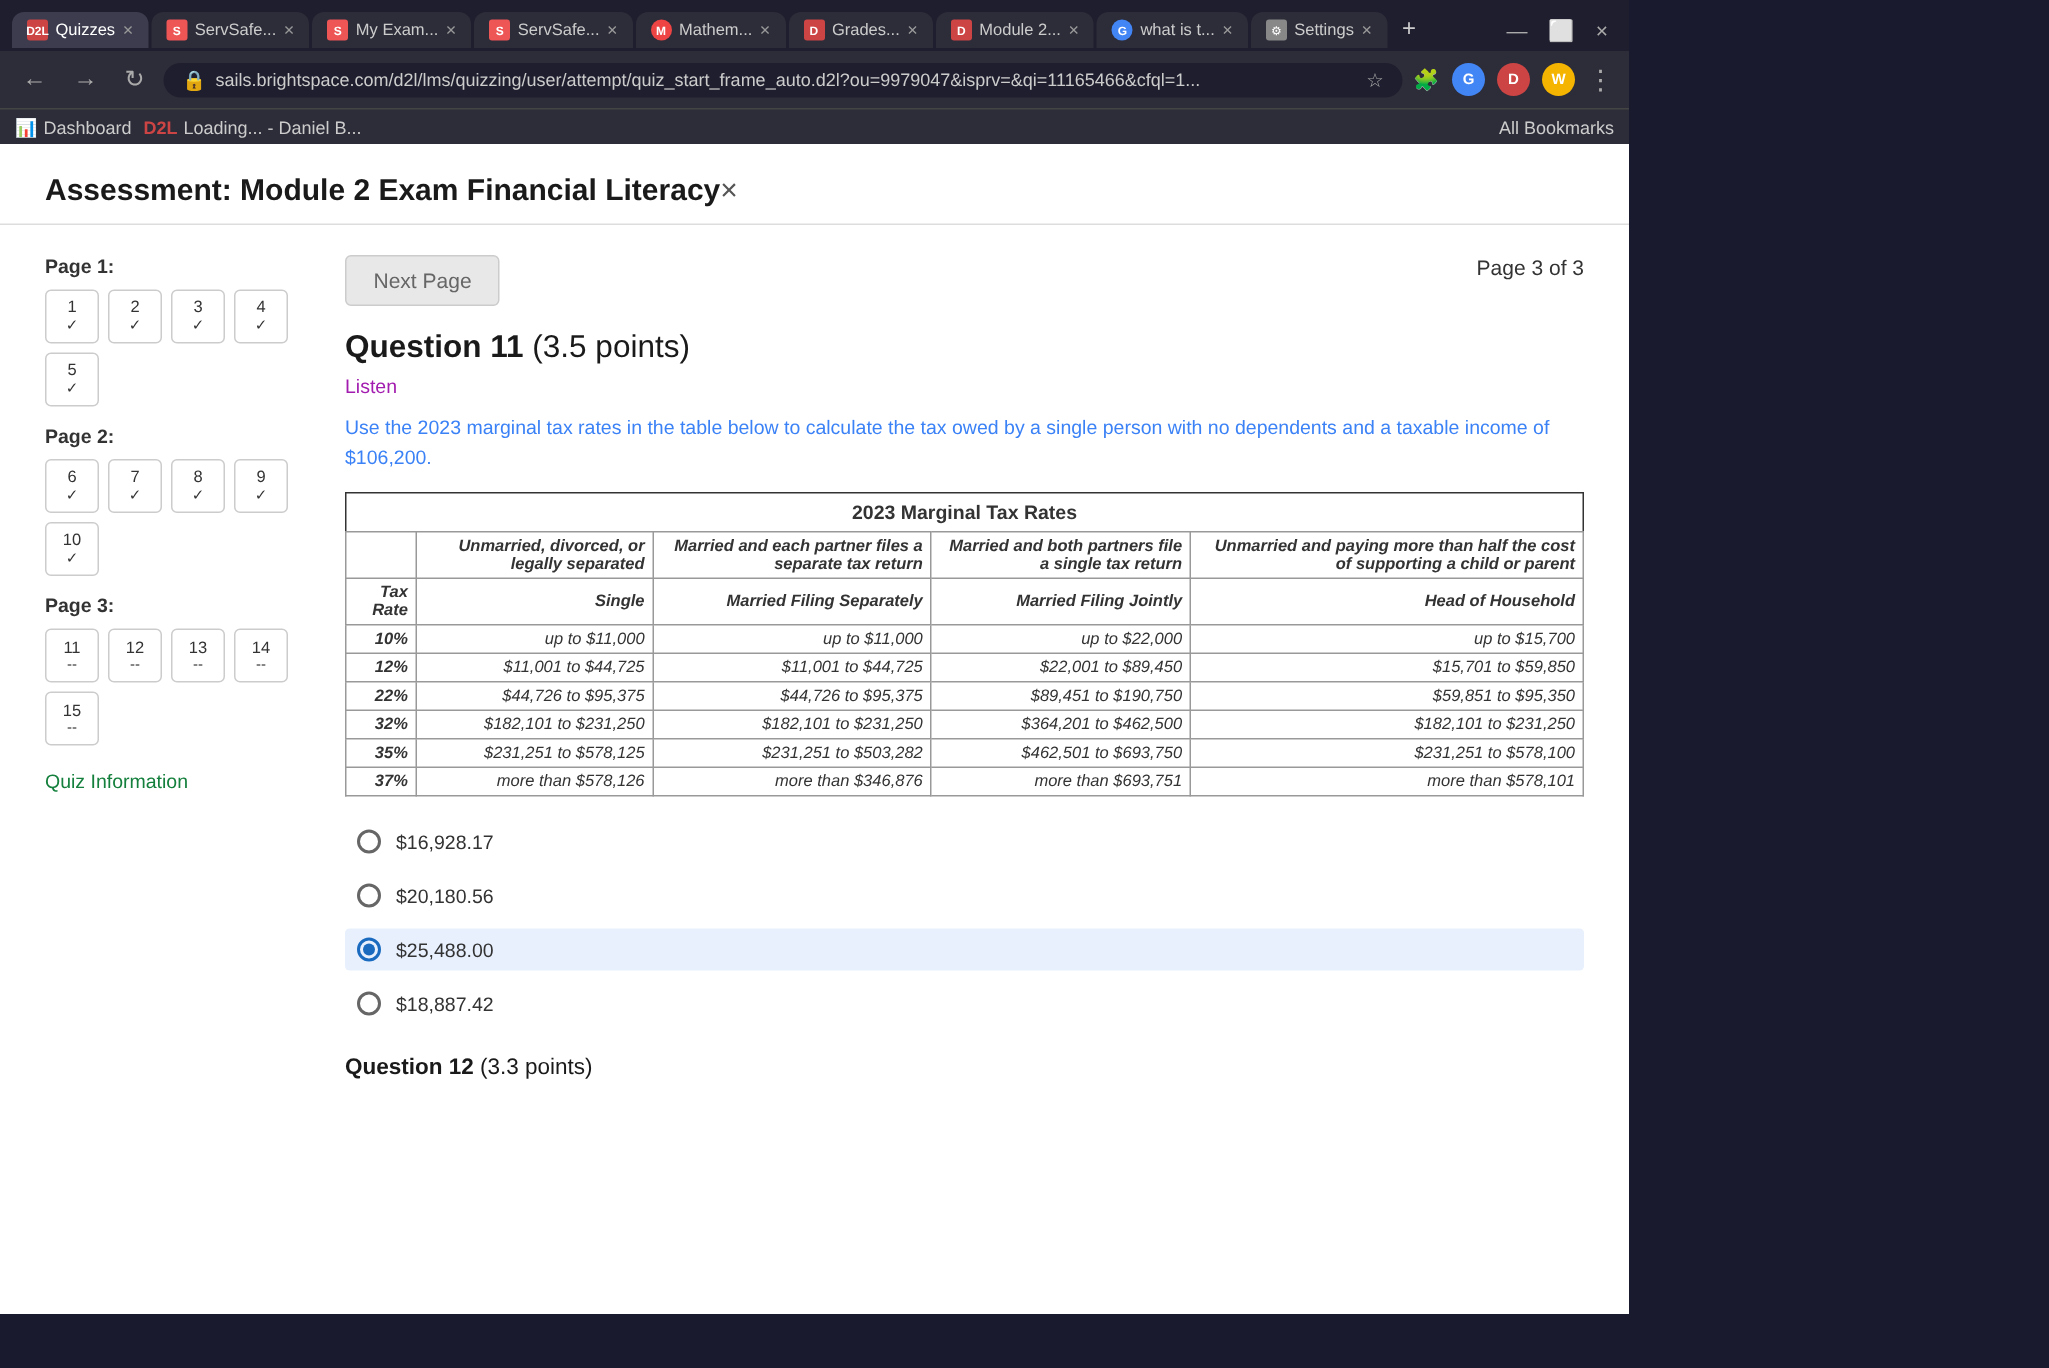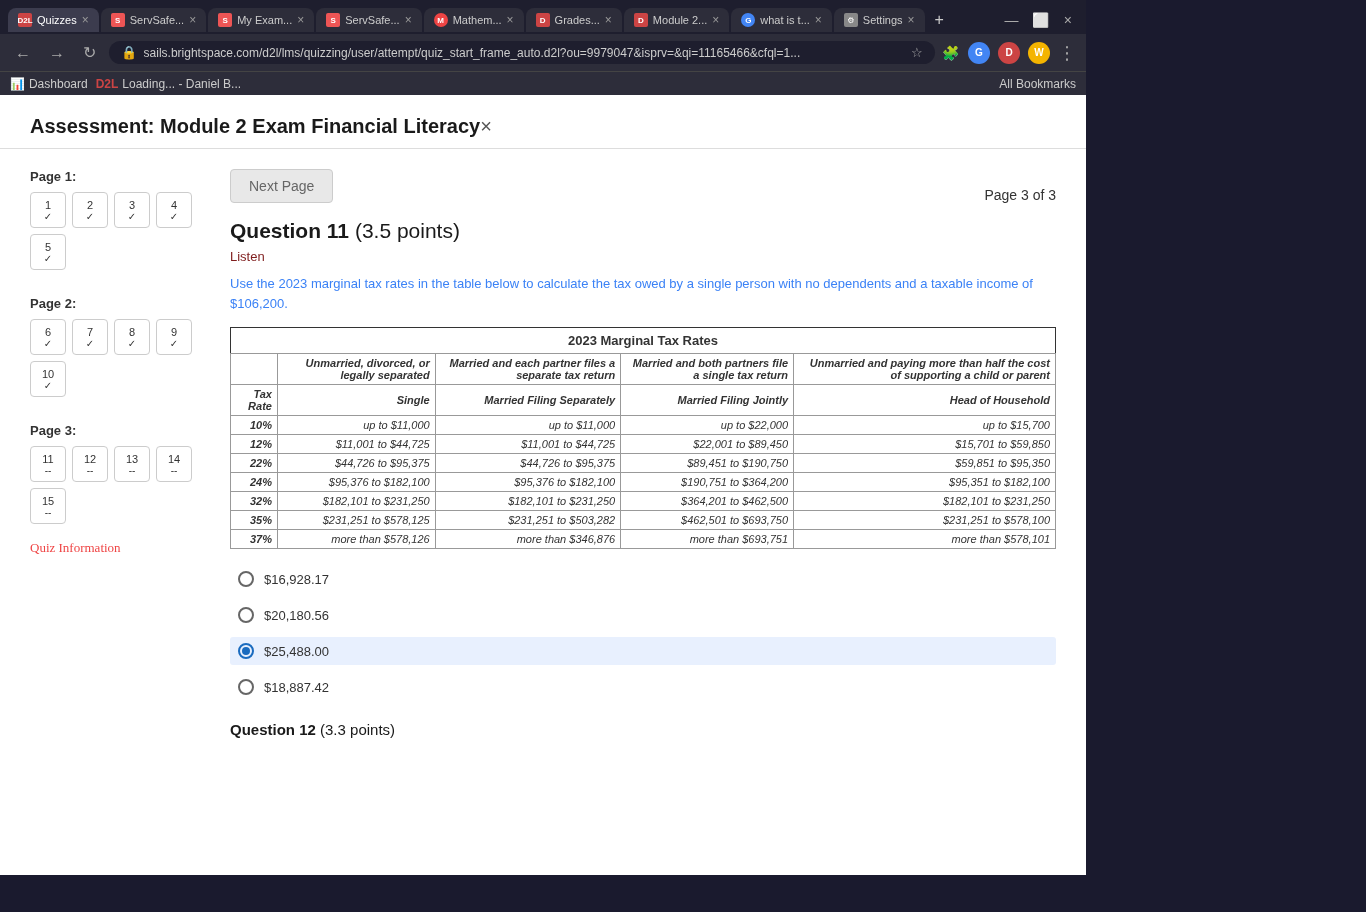--- a/index.html
+++ b/index.html
@@ -30,40 +30,40 @@
     .page-content { background: #fff; min-height: 780px; position: relative; }
 
     .assessment-header { padding: 20px 30px 10px; display: flex; justify-content: flex-start; align-items: center; border-bottom: 1px solid #ddd; }
     .assessment-title { font-size: 20px; font-weight: bold; color: #1a1a1a; }
     .close-btn { font-size: 20px; color: #555; cursor: pointer; }
 
     .assessment-body { display: flex; padding: 20px 30px; gap: 20px; }
 
     
     .sidebar { width: 180px; flex-shrink: 0; }
-    .page-section-label { font-size: 13px; font-weight: bold; color: #333; margin-bottom: 8px; margin-top: 26px; }
+    .page-section-label { font-size: 13px; font-weight: bold; color: #333; margin-bottom: 8px; margin-top: 12px; }
     .page-section-label:first-child { margin-top: 0; }
     .question-grid { display: flex; gap: 6px; flex-wrap: wrap; margin-bottom: 8px; }
     .q-cell { width: 36px; height: 36px; border: 1px solid #ccc; border-radius: 4px; display: flex; flex-direction: column; align-items: center; justify-content: center; font-size: 12px; cursor: pointer; }
     .q-cell-num { font-size: 11px; color: #333; }
     .q-cell-check { font-size: 10px; color: #333; }
     .q-cell-dash { font-size: 10px; color: #333; }
 
-    .quiz-info-link { color: #ef4444; font-size: 13px; cursor: pointer; text-decoration: none; margin-top: 16px; display: block; font-family: Liberation Serif, serif; }
+    .quiz-info-link { color: #15803d; font-size: 13px; cursor: pointer; text-decoration: none; margin-top: 16px; display: block; }
 
     
     .main-content { flex: 1; }
 
-    .top-controls { display: flex; align-items: flex-end; margin-bottom: 16px; gap: 16px; }
+    .top-controls { display: flex; align-items: flex-start; margin-bottom: 16px; gap: 16px; }
     .next-page-btn { background: #e8e8e8; border: 1px solid #ccc; color: #666; padding: 8px 18px; font-size: 14px; border-radius: 4px; cursor: pointer; }
     .page-indicator { margin-left: auto; font-size: 14px; color: #333; }
 
     .question-header { font-size: 21px; font-weight: bold; color: #1a1a1a; margin-bottom: 6px; }
     .question-points { font-weight: normal; }
-    .listen-link { color: #7f1d1d; font-size: 13px; cursor: pointer; text-decoration: none; display: inline-block; margin-bottom: 10px; }
+    .listen-link { color: #a21caf; font-size: 13px; cursor: pointer; text-decoration: none; display: inline-block; margin-bottom: 10px; }
     .question-text { font-size: 13px; color: #3b82f6; margin-bottom: 14px; line-height: 1.5; }
 
     
     .tax-table { border-collapse: collapse; width: 100%; font-size: 11px; margin-bottom: 16px; border: 1px solid #333; }
     .tax-table th, .tax-table td { border: 1px solid #999; padding: 3px 5px; text-align: right; vertical-align: middle; font-style: italic; }
     .tax-table caption { font-weight: bold; font-size: 13px; background: #fff; padding: 5px; border: 1px solid #333; border-bottom: none; }
     .tax-table thead th { background: #fff; font-weight: bold; }
     .tax-table tbody td:first-child { font-weight: bold; }
 
     
@@ -306,27 +306,20 @@
                   <td>$15,701 to $59,850</td>
                 </tr>
                 <tr>
                   <td>22%</td>
                   <td>$44,726 to $95,375</td>
                   <td>$44,726 to $95,375</td>
                   <td>$89,451 to $190,750</td>
                   <td>$59,851 to $95,350</td>
                 </tr>
                 <tr>
-                  <td>24%</td>
-                  <td>$95,376 to $182,100</td>
-                  <td>$95,376 to $182,100</td>
-                  <td>$190,751 to $364,200</td>
-                  <td>$95,351 to $182,100</td>
-                </tr>
-                <tr>
                   <td>32%</td>
                   <td>$182,101 to $231,250</td>
                   <td>$182,101 to $231,250</td>
                   <td>$364,201 to $462,500</td>
                   <td>$182,101 to $231,250</td>
                 </tr>
                 <tr>
                   <td>35%</td>
                   <td>$231,251 to $578,125</td>
                   <td>$231,251 to $503,282</td>

